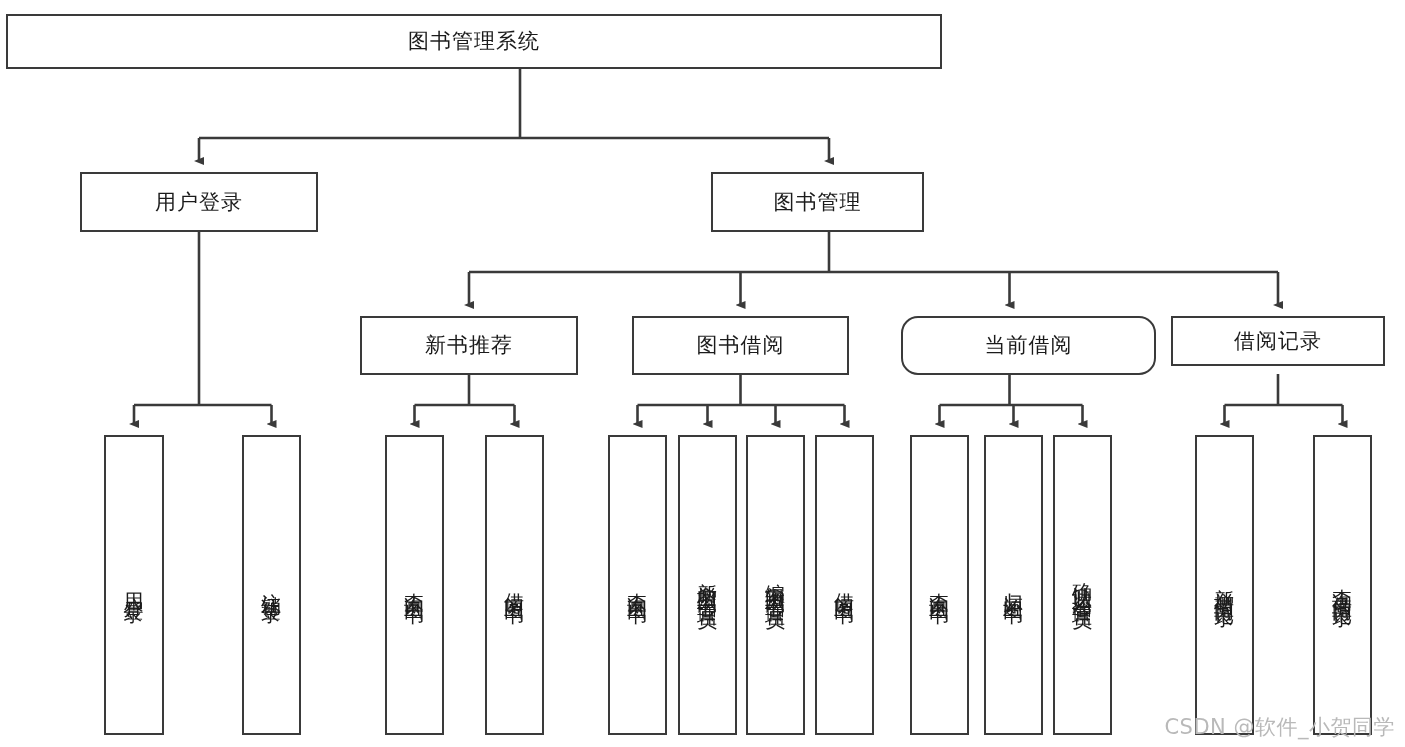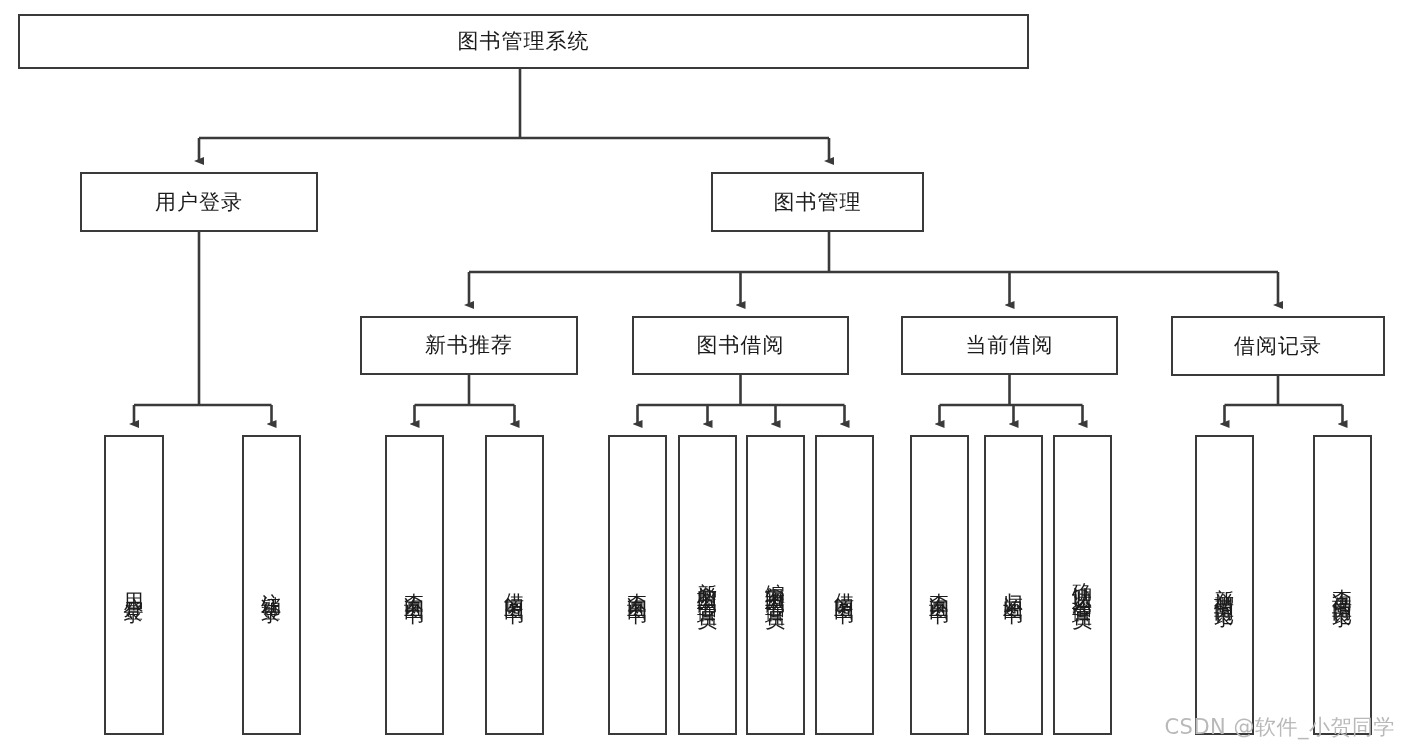--- a/index.html
+++ b/index.html
@@ -111,39 +111,39 @@
         <path d="M1013.5,405 L1013.5,424" marker-end="url(#arrow)"></path>
         <path d="M1082.5,405 L1082.5,424" marker-end="url(#arrow)"></path>
         <path d="M1278,374 L1278,405"></path>
         <path d="M1224.5,405 L1342.5,405"></path>
         <path d="M1224.5,405 L1224.5,424" marker-end="url(#arrow)"></path>
         <path d="M1342.5,405 L1342.5,424" marker-end="url(#arrow)"></path>
       </g>
   </svg>
 
   <div id="nodes-layer">
-      <div class="node" style="left: 18px; top: 14px; width: 1011px; height: 55px;">
+      <div class="node" style="left: 6px; top: 14px; width: 936px; height: 55px;">
         <span class="node-label">图书管理系统</span>
       </div>
       <div class="node" style="left: 80px; top: 172px; width: 238px; height: 60px;">
         <span class="node-label">用户登录</span>
       </div>
       <div class="node" style="left: 711px; top: 172px; width: 213px; height: 60px;">
         <span class="node-label">图书管理</span>
       </div>
       <div class="node" style="left: 360px; top: 316px; width: 218px; height: 59px; text-align: center;">
         <span class="node-label">新书推荐</span>
       </div>
       <div class="node" style="left: 632px; top: 316px; width: 217px; height: 59px;">
         <span class="node-label">图书借阅</span>
       </div>
-      <div class="node" style="left: 901px; top: 316px; width: 217px; height: 59px;">
+      <div class="node" style="left: 901px; top: 316px; width: 255px; height: 59px; border-radius: 17px;">
         <span class="node-label">当前借阅</span>
       </div>
-      <div class="node" style="left: 1171px; top: 316px; width: 214px; height: 60px;">
+      <div class="node" style="left: 1171px; top: 316px; width: 214px; height: 50px;">
         <span class="node-label">借阅记录</span>
       </div>
       <div class="node leaf" style="left: 104px; top: 435px; width: 60px; height: 300px;">
         <span class="node-label">用户登录</span>
       </div>
       <div class="node leaf" style="left: 242px; top: 435px; width: 59px; height: 300px;">
         <span class="node-label">注销登录</span>
       </div>
       <div class="node leaf" style="left: 385px; top: 435px; width: 59px; height: 300px;">
         <span class="node-label">查询图书</span>

